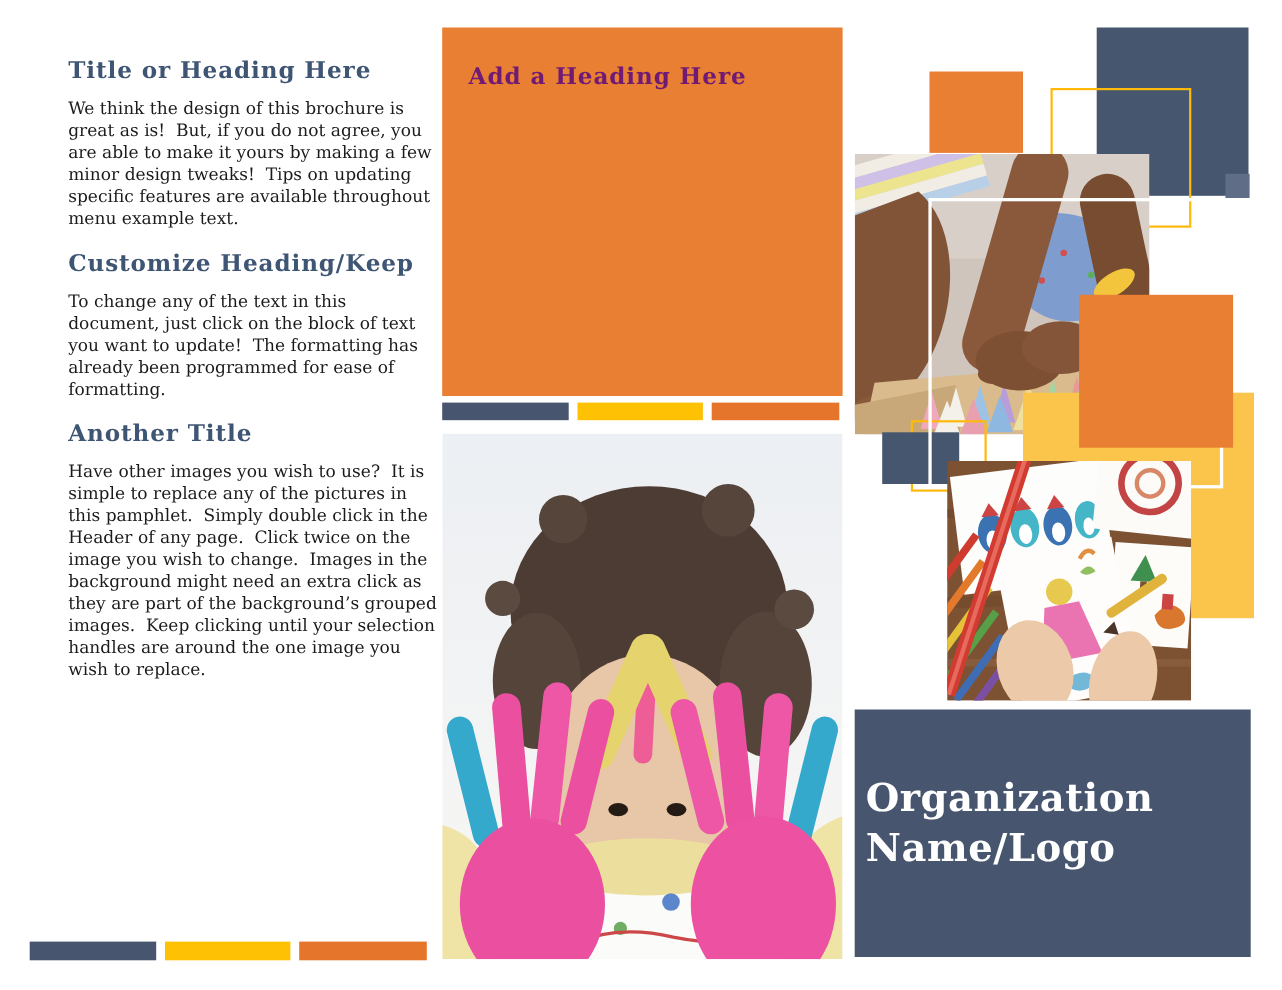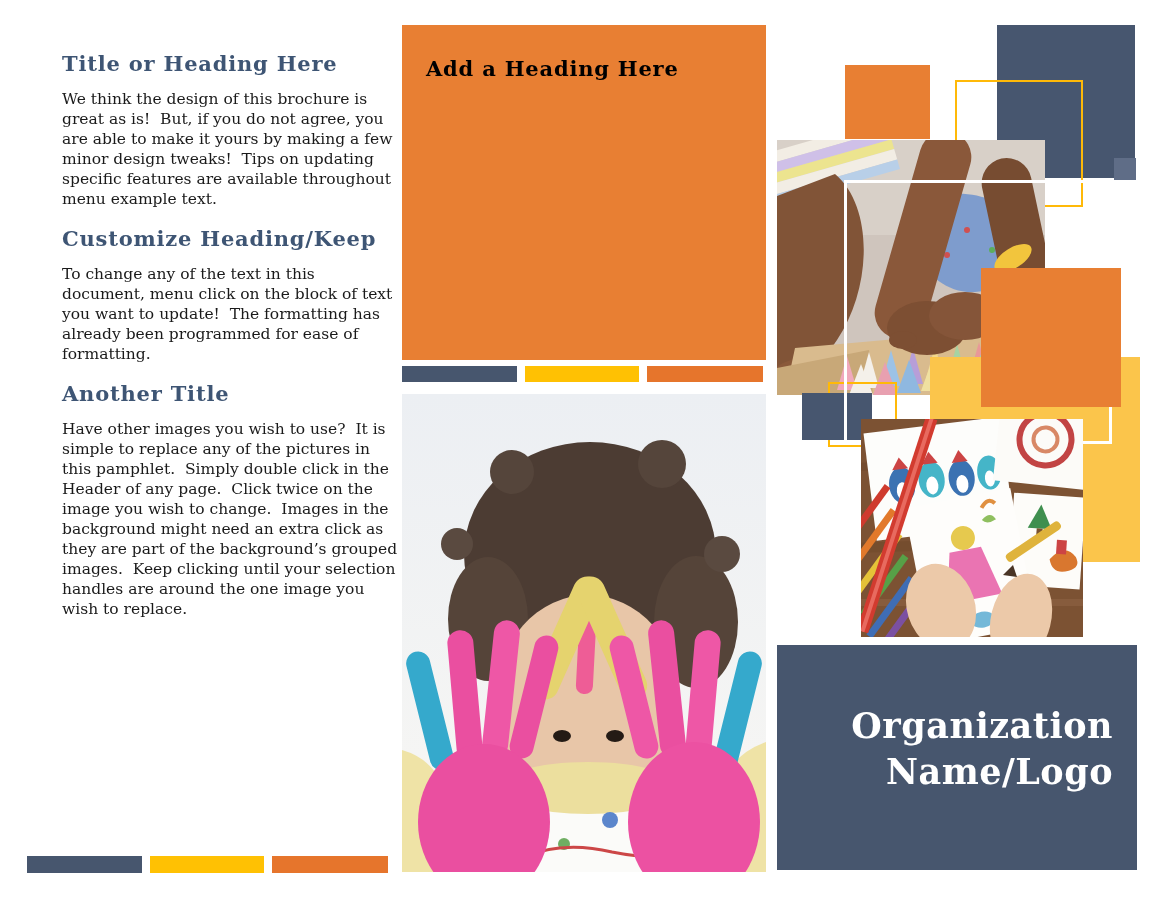--- a/index.html
+++ b/index.html
@@ -25,58 +25,58 @@
   .bar { display:block; height:17px; }
   .bars-mid .bar { height:16px; }
   .bar-navy   { width:115px; background:var(--navy); }
   .bar-yellow { width:114px; background:var(--yellow); }
   .bar-orange { width:116px; background:var(--orange-deep); }
   
   .intro-panel {
     position:absolute; left:402px; top:25px; width:364px; height:335px;
     background:var(--orange); padding:30px 22px 0 24px;
   }
-  .intro-panel .sec-heading { color:#000000; margin-bottom:16px; }
+  .intro-panel .sec-heading { color:#701a75; margin-bottom:16px; }
   .intro-panel .body-par { color:var(--orange-body-text); font-size:15px; margin:0; }
   .photo { position:absolute; overflow:hidden; }
   .photo svg { display:block; }
   .photo-girl { left:402px; top:394px; width:364px; height:478px; z-index:2; }
   
   .shape { position:absolute; }
   .sq-navy-big     { left:997px;  top:25px;  width:138px; height:153px; background:var(--navy-square); z-index:1; }
   .sq-navy-peek    { left:1114px; top:158px; width:22px;  height:22px;  background:var(--navy-light);  z-index:1; }
   .sq-orange-top   { left:845px;  top:65px;  width:85px;  height:74px;  background:var(--orange);      z-index:2; }
   .sq-yellow-frame { left:955px;  top:80px;  width:128px; height:127px; border:2px solid var(--yellow-outline); z-index:3; }
   .photo-chalk     { left:777px;  top:140px; width:268px; height:255px; z-index:4; }
   .sq-yellow-big   { left:930px;  top:357px; width:210px; height:205px; background:var(--yellow-soft); z-index:5; }
   .sq-yellow-frame-sm { left:828px; top:382px; width:69px; height:65px; border:2px solid var(--yellow-outline); z-index:6; }
   .sq-navy-small   { left:802px;  top:393px; width:70px;  height:47px;  background:var(--navy-square); z-index:7; }
   .frame-white     { left:844px;  top:180px; width:268px; height:264px; border:3px solid #ffffff; z-index:8; }
   .sq-orange-mid   { left:981px;  top:268px; width:140px; height:139px; background:var(--orange);      z-index:9; }
   .photo-drawing   { left:861px;  top:419px; width:222px; height:218px; z-index:10; }
   
   .org-block {
     position:absolute; left:777px; top:645px; width:360px; height:225px;
-    background:var(--navy); z-index:11; color:#ffffff; text-align:right;
+    background:var(--navy); z-index:11; color:#ffffff; text-align:left;
     padding:58px 24px 16px 10px;
   }
   .org-line {
     font-size:35px; line-height:46px; font-weight:bold; letter-spacing:0.5px;
   }
 </style>
 </head>
 <body>
 
 <div class="page">
 
   <section class="col-left">
     <h2 class="sec-heading">Title or Heading Here</h2>
     <p class="body-par">We think the design of this brochure is great as is!  But, if you do not agree, you are able to make it yours by making a few minor design tweaks!  Tips on updating specific features are available throughout menu example text.</p>
     <h2 class="sec-heading">Customize Heading/Keep</h2>
-    <p class="body-par">To change any of the text in this document, menu click on the block of text you want to update!  The formatting has already been programmed for ease of formatting.</p>
+    <p class="body-par">To change any of the text in this document, just click on the block of text you want to update!  The formatting has already been programmed for ease of formatting.</p>
     <h2 class="sec-heading">Another Title</h2>
     <p class="body-par">Have other images you wish to use?  It is simple to replace any of the pictures in this pamphlet.  Simply double click in the Header of any page.  Click twice on the image you wish to change.  Images in the background might need an extra click as they are part of the background’s grouped images.  Keep clicking until your selection handles are around the one image you wish to replace.</p>
   </section>
 
   <div class="bars bars-left">
     <span class="bar bar-navy"></span>
     <span class="bar bar-yellow"></span>
     <span class="bar bar-orange"></span>
   </div>
 

